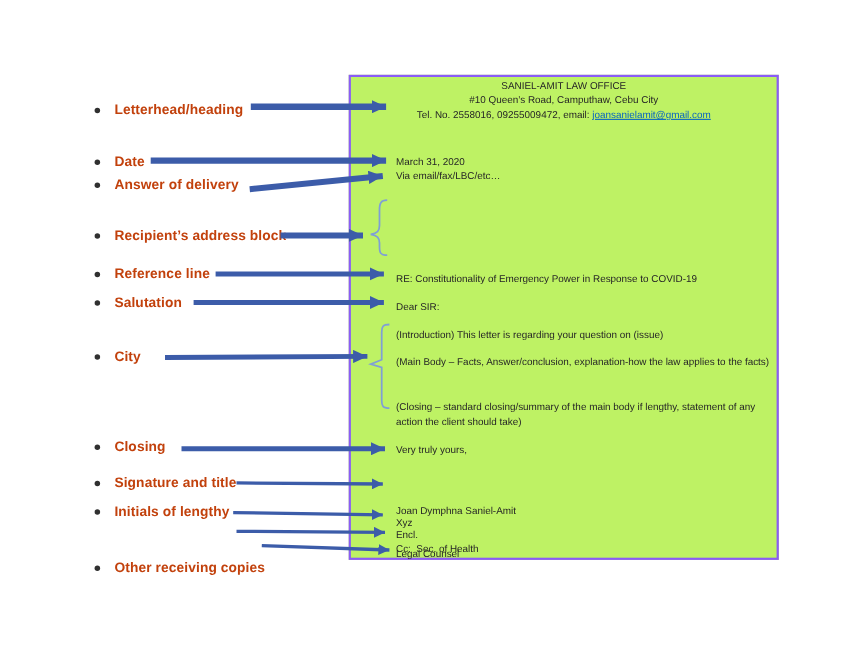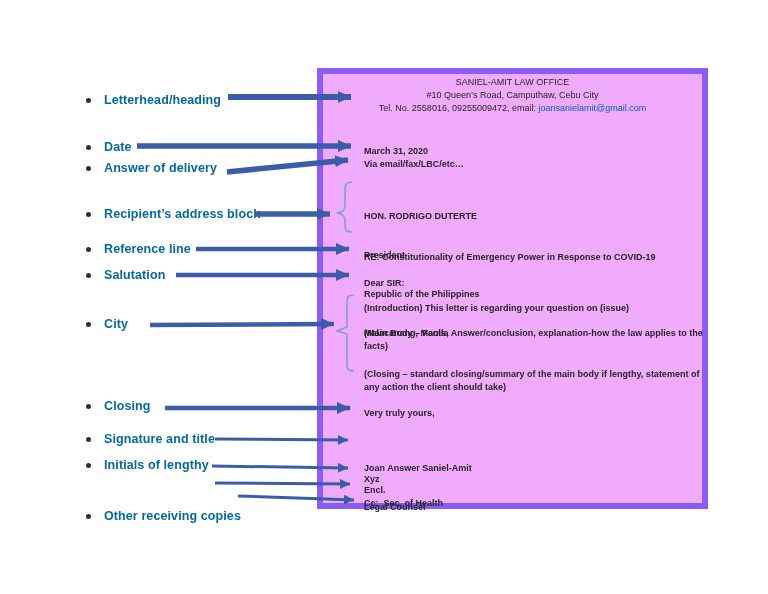--- a/index.html
+++ b/index.html
@@ -25,53 +25,54 @@
   .dot {
     width: 5px; height: 5px;
     border-radius: 50%;
     background: #303030;
     margin-right: 13px;
     flex: 0 0 auto;
   }
   .lbl-t {
     font-size: 12.5px;
     font-weight: 600;
-    color: #0369a1;
+    color: #c2410c;
     letter-spacing: 0.1px;
   }
 
   
   #letter {
     position: absolute;
     left: 317px; top: 68px;
     width: 391px; height: 441px;
-    border: 6px solid #8b5cf6;
-    background: #f0abfc;
+    border: 2px solid #8b5cf6;
+    background: #bef264;
     box-sizing: border-box;
   }
   .ltxt {
     position: absolute;
     font-size: 9px;
     line-height: 13px;
     color: #262626;
     white-space: pre-wrap;
   }
   #letterhead-block {
     position: absolute;
     left: 0; right: 0; top: 2px;
     text-align: center;
     font-size: 9px;
     line-height: 13px;
     color: #262626;
   }
   #email-link {
     color: #0563C1;
+    text-decoration: underline;
     cursor: pointer;
   }
-  .left-col { left: 41px; font-weight: bold; }
+  .left-col { left: 41px; }
   .para { width: 347px; }
 
   
   #overlay {
     position: absolute;
     left: 0; top: 0;
     width: 768px; height: 594px;
     pointer-events: none;
   }
 </style>
@@ -128,38 +129,32 @@
   <div id="letter">
     <div id="letterhead-block">
       <div>SANIEL-AMIT LAW OFFICE</div>
       <div>#10 Queen’s Road, Camputhaw, Cebu City</div>
       <div><span>Tel. No. 2558016, 09255009472, email: </span><a id="email-link">joansanielamit@gmail.com</a></div>
     </div>
 
     <div class="ltxt left-col" style="top:71px">March 31, 2020</div>
     <div class="ltxt left-col" style="top:84px">Via email/fax/LBC/etc…</div>
 
-    <div class="ltxt left-col" style="top:110px">
-      <div>HON. RODRIGO DUTERTE</div>
-      <div>President</div>
-      <div>Republic of the Philippines</div>
-      <div>Malacanang, Manila</div>
-    </div>
 
     <div class="ltxt left-col" style="top:177px">RE: Constitutionality of Emergency Power in Response to COVID-19</div>
     <div class="ltxt left-col" style="top:203px">Dear SIR:</div>
 
     <div class="ltxt left-col para" style="top:228px">(Introduction) This letter is regarding your question on (issue)</div>
     <div class="ltxt left-col para" style="top:294px">(Closing – standard closing/summary of the main body if lengthy, statement of any action the client should take)</div>
     <div class="ltxt left-col para" style="top:253px">(Main Body – Facts, Answer/conclusion, explanation-how the law applies to the facts)</div>
 
     <div class="ltxt left-col" style="top:333px">Very truly yours,</div>
 
     <div class="ltxt left-col" style="top:362px">
-      <div>Joan Answer Saniel-Amit</div>
+      <div>Joan Dymphna Saniel-Amit</div>
       <div>Legal Counsel</div>
     </div>
 
     <div class="ltxt left-col" style="top:399px">Xyz</div>
     <div class="ltxt left-col" style="top:410px">Encl.</div>
     <div class="ltxt left-col" style="top:423px">Cc:  Sec. of Health</div>
   </div>
 
   <svg id="overlay" viewBox="0 0 768 594" xmlns="http://www.w3.org/2000/svg">
     <defs>

